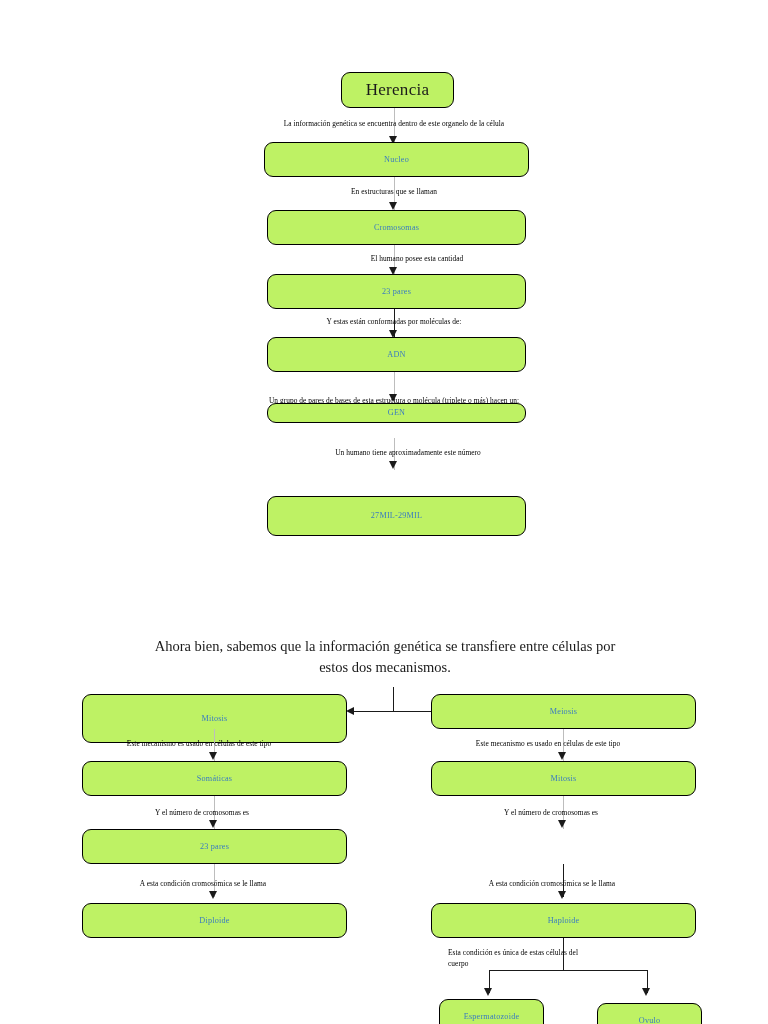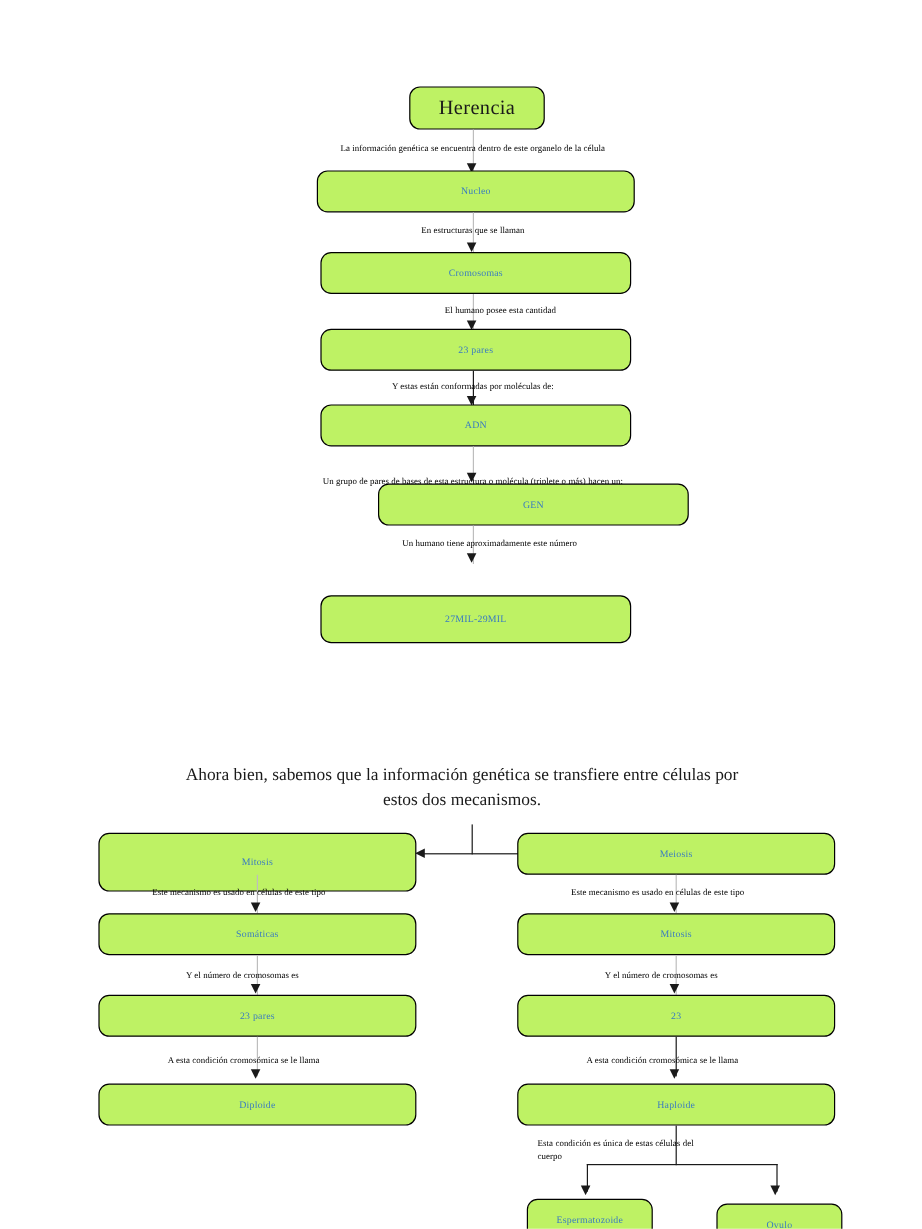--- a/index.html
+++ b/index.html
@@ -150,21 +150,21 @@
   <div class="edge-text center" style="left:394px; top:317px;">Y estas están conformadas por moléculas de:</div>
 
   <div class="node" style="left:267px; top:337px; width:259px; height:35px;">
     <span class="node-label">ADN</span>
   </div>
 
   <div class="vline" style="left:394px; top:372px; height:32px;"></div>
   <div class="arrowhead-down" style="left:389px; top:394px;"></div>
   <div class="edge-text center" style="left:394px; top:381px;margin-top:15px;">Un grupo de pares de bases de esta estructura o molécula (triplete o más) hacen un:</div>
 
-  <div class="node" style="left:267px; top:403px; width:259px; height:35px;margin-left:48px;">
+  <div class="node" style="left:267px; top:403px; width:259px; height:20px;">
     <span class="node-label">GEN</span>
   </div>
 
   <div class="vline" style="left:394px; top:438px; height:32px;"></div>
   <div class="arrowhead-down" style="left:389px; top:461px;"></div>
   <div class="edge-text center" style="left:408px; top:448px;">Un humano tiene aproximadamente este número</div>
 
   <div class="node" style="left:267px; top:496px; width:259px; height:40px;">
     <span class="node-label">27MIL-29MIL</span>
   </div>
@@ -214,23 +214,20 @@
   <div class="edge-text center" style="left:548px; top:739px;">Este mecanismo es usado en células de este tipo</div>
 
   <div class="node" style="left:431px; top:761px; width:265px; height:35px;">
     <span class="node-label">Mitosis</span>
   </div>
 
   <div class="vline" style="left:563px; top:796px; height:33px;"></div>
   <div class="arrowhead-down" style="left:558px; top:820px;"></div>
   <div class="edge-text center" style="left:551px; top:808px;">Y el número de cromosomas es</div>
 
-  <div class="node" style="left:431px; top:829px; width:265px; height:35px;">
-    <span class="node-label">23</span>
-  </div>
 
   <div class="vline dark" style="left:563px; top:864px; height:33px;"></div>
   <div class="arrowhead-down" style="left:558px; top:891px;"></div>
   <div class="edge-text center" style="left:552px; top:879px;">A esta condición cromosómica se le llama</div>
 
   <div class="node" style="left:431px; top:903px; width:265px; height:35px;">
     <span class="node-label">Haploide</span>
   </div>
 
   <div class="vline dark" style="left:563px; top:938px; height:33px;"></div>

